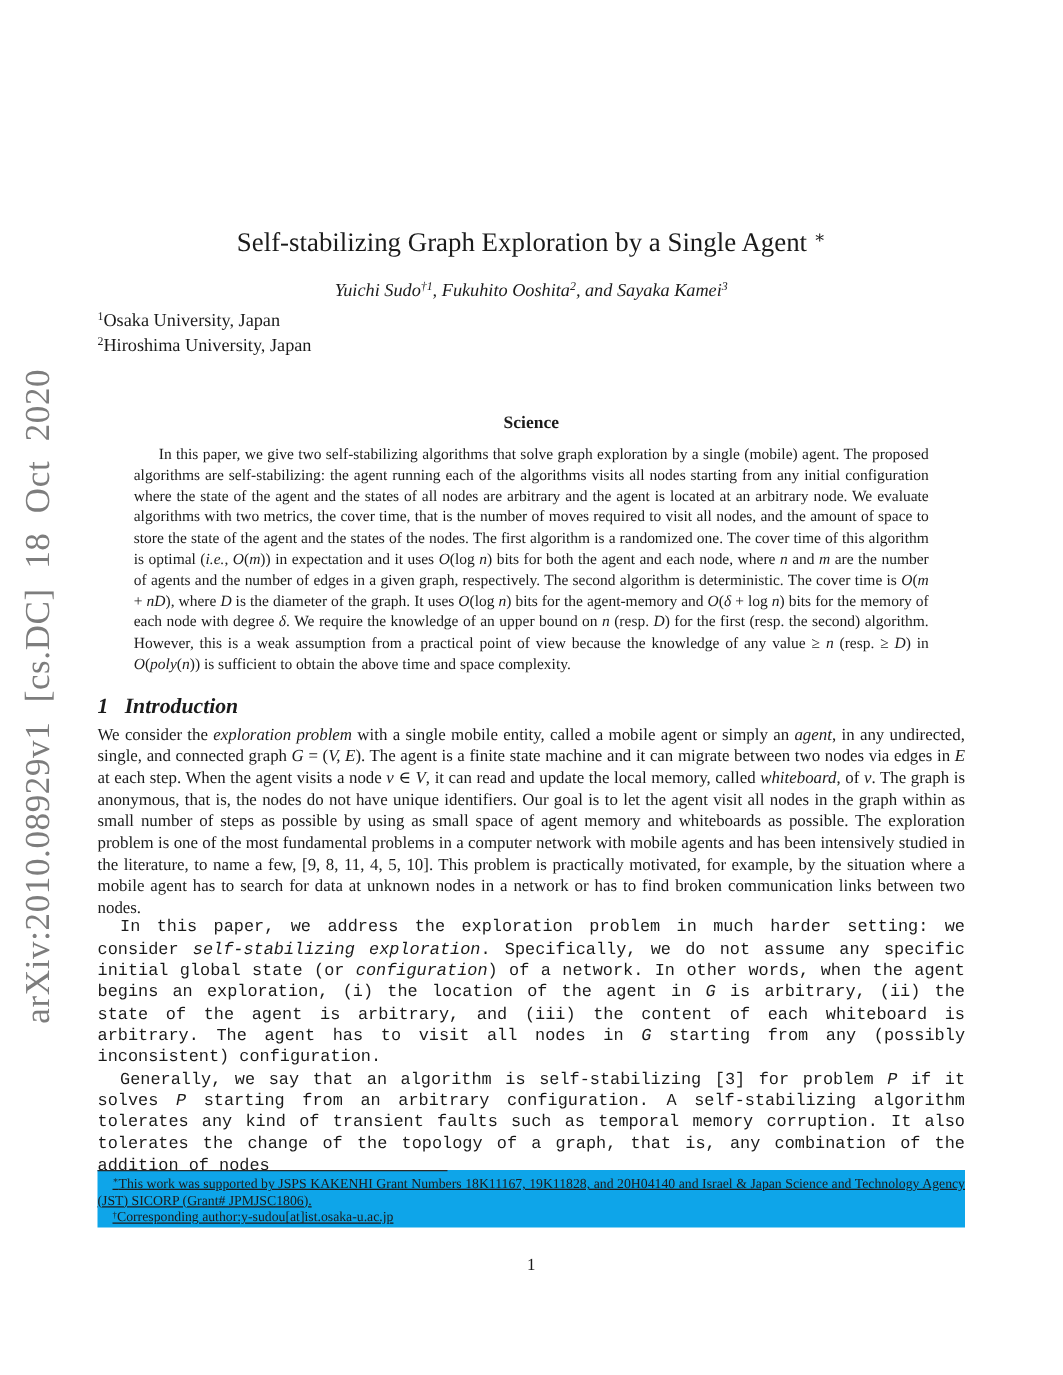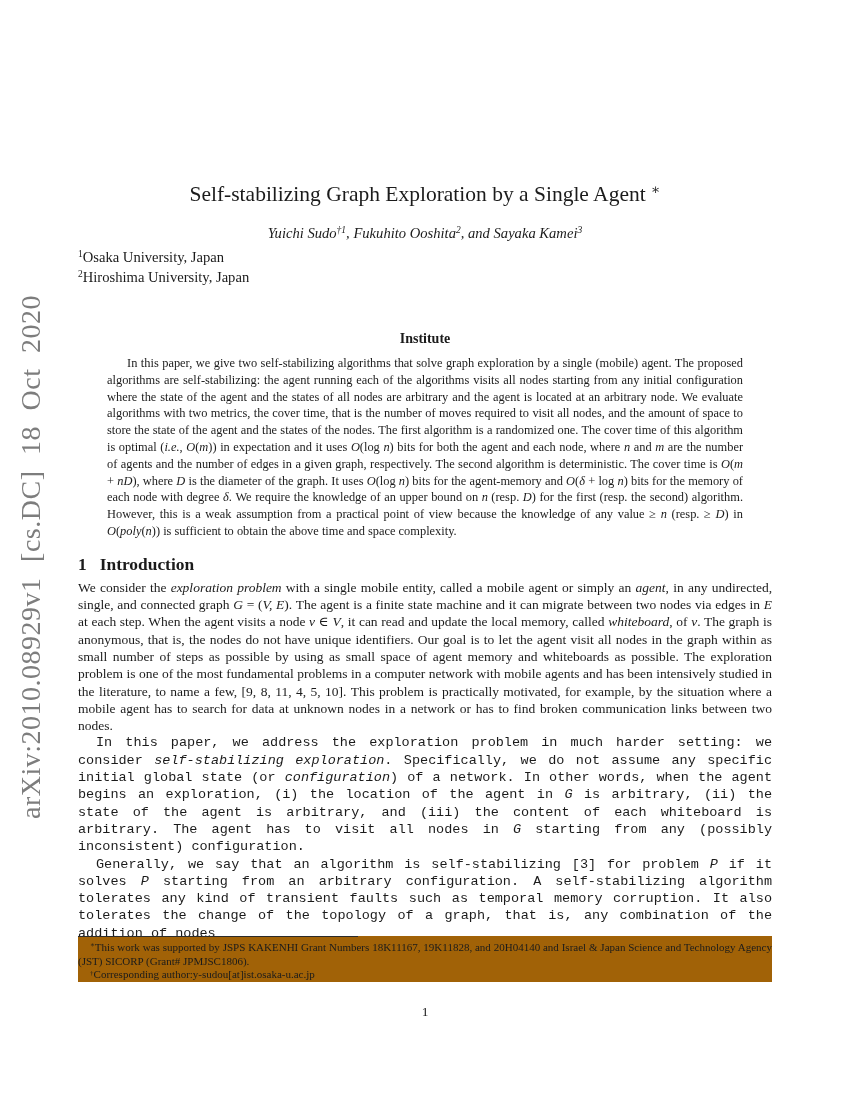--- a/index.html
+++ b/index.html
@@ -61,36 +61,38 @@
     font-size: 12.4px;
     line-height: 16.8px;
     text-align: justify;
     text-indent: 20px;
   }
   .section-head {
     margin-top: 13px;
     font-size: 17.4px;
     font-weight: bold;
     line-height: 22px;
+    font-style: italic;
   }
   .section-head .sec-num { margin-right: 13px; }
   .bodypara {
     margin: 0;
     font-size: 13.5px;
     line-height: 17.3px;
     text-align: justify;
   }
   .bodypara.first { margin-top: 4px; }
   .bodypara.indent { text-indent: 18px; font-family: Liberation Mono, monospace; }
   .footnote-block {
     position: absolute;
     left: 78px;
     top: 936px;
     width: 694px;
-    background: #a16207;
+    background: #0ea5e9;
+    text-decoration: underline;
   }
   .footnote-rule {
     width: 280px;
     border-top: 1.2px solid #2a2a2a;
     margin-bottom: 4px;
   }
   .footnote {
     margin: 0;
     font-size: 11px;
     line-height: 13.6px;
@@ -124,21 +126,21 @@
 
     <div class="title">Self-stabilizing Graph Exploration by a Single Agent <sup>∗</sup></div>
 
     <div class="authors">Yuichi Sudo<sup>†1</sup>, Fukuhito Ooshita<sup>2</sup>, and Sayaka Kamei<sup>3</sup></div>
 
     <div class="affiliations">
       <div><sup>1</sup>Osaka University, Japan</div>
       <div><sup>2</sup>Hiroshima University, Japan</div>
     </div>
 
-    <div class="abstract-head">Institute</div>
+    <div class="abstract-head">Science</div>
 
     <div class="abstract-body">In this paper, we give two self-stabilizing algorithms that solve graph exploration by a single (mobile) agent. The proposed algorithms are self-stabilizing: the agent running each of the algorithms visits all nodes starting from any initial configuration where the state of the agent and the states of all nodes are arbitrary and the agent is located at an arbitrary node. We evaluate algorithms with two metrics, the cover time, that is the number of moves required to visit all nodes, and the amount of space to store the state of the agent and the states of the nodes. The first algorithm is a randomized one. The cover time of this algorithm is optimal (<i>i.e.</i>, <i>O</i>(<i>m</i>)) in expectation and it uses <i>O</i>(log <i>n</i>) bits for both the agent and each node, where <i>n</i> and <i>m</i> are the number of agents and the number of edges in a given graph, respectively. The second algorithm is deterministic. The cover time is <i>O</i>(<i>m</i> + <i>nD</i>), where <i>D</i> is the diameter of the graph. It uses <i>O</i>(log <i>n</i>) bits for the agent-memory and <i>O</i>(<i>δ</i> + log <i>n</i>) bits for the memory of each node with degree <i>δ</i>. We require the knowledge of an upper bound on <i>n</i> (resp. <i>D</i>) for the first (resp. the second) algorithm. However, this is a weak assumption from a practical point of view because the knowledge of any value ≥ <i>n</i> (resp. ≥ <i>D</i>) in <i>O</i>(<i>poly</i>(<i>n</i>)) is sufficient to obtain the above time and space complexity.</div>
 
     <div class="section-head">
       <span class="sec-num">1</span><span>Introduction</span>
     </div>
 
     <p class="bodypara first">We consider the <i>exploration problem</i> with a single mobile entity, called a mobile agent or simply an <i>agent</i>, in any undirected, single, and connected graph <i>G</i> = (<i>V, E</i>). The agent is a finite state machine and it can migrate between two nodes via edges in <i>E</i> at each step. When the agent visits a node <i>v</i> ∈ <i>V</i>, it can read and update the local memory, called <i>whiteboard</i>, of <i>v</i>. The graph is anonymous, that is, the nodes do not have unique identifiers. Our goal is to let the agent visit all nodes in the graph within as small number of steps as possible by using as small space of agent memory and whiteboards as possible. The exploration problem is one of the most fundamental problems in a computer network with mobile agents and has been intensively studied in the literature, to name a few, [9, 8, 11, 4, 5, 10]. This problem is practically motivated, for example, by the situation where a mobile agent has to search for data at unknown nodes in a network or has to find broken communication links between two nodes.</p>
     <p class="bodypara indent">In this paper, we address the exploration problem in much harder setting: we consider <i>self-stabilizing exploration</i>. Specifically, we do not assume any specific initial global state (or <i>configuration</i>) of a network. In other words, when the agent begins an exploration, (i) the location of the agent in <i>G</i> is arbitrary, (ii) the state of the agent is arbitrary, and (iii) the content of each whiteboard is arbitrary. The agent has to visit all nodes in <i>G</i> starting from any (possibly inconsistent) configuration.</p>
     <p class="bodypara indent">Generally, we say that an algorithm is self-stabilizing [3] for problem <i>P</i> if it solves <i>P</i> starting from an arbitrary configuration. A self-stabilizing algorithm tolerates any kind of transient faults such as temporal memory corruption. It also tolerates the change of the topology of a graph, that is, any combination of the addition of nodes</p>

